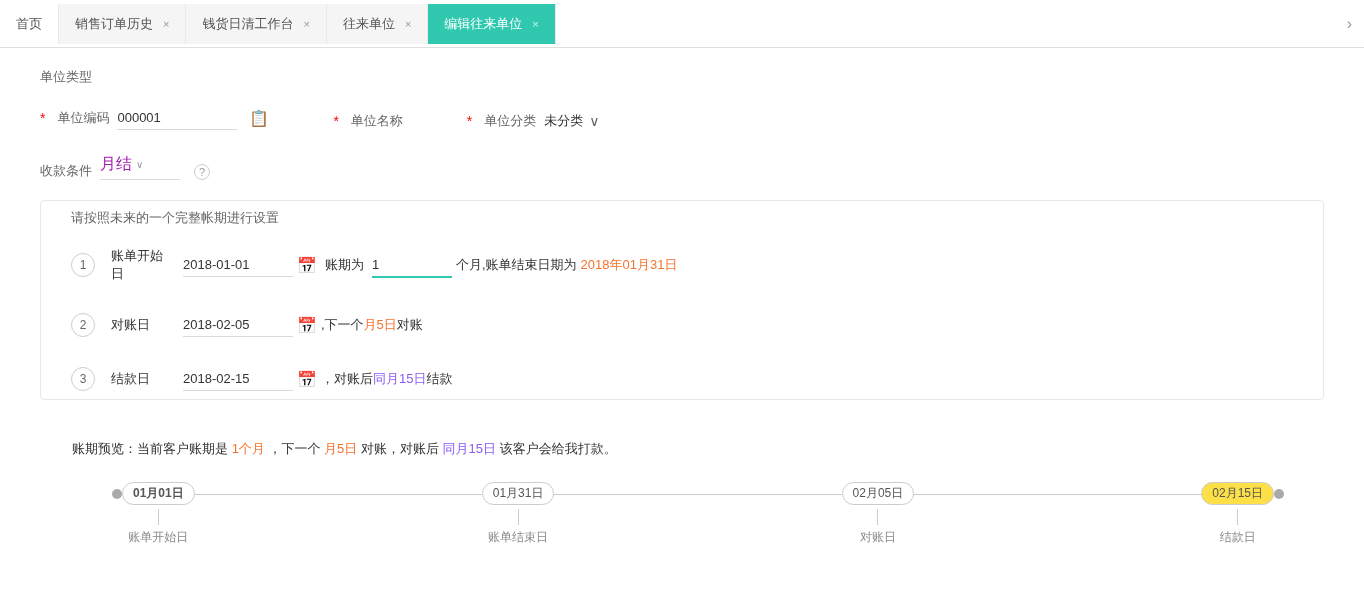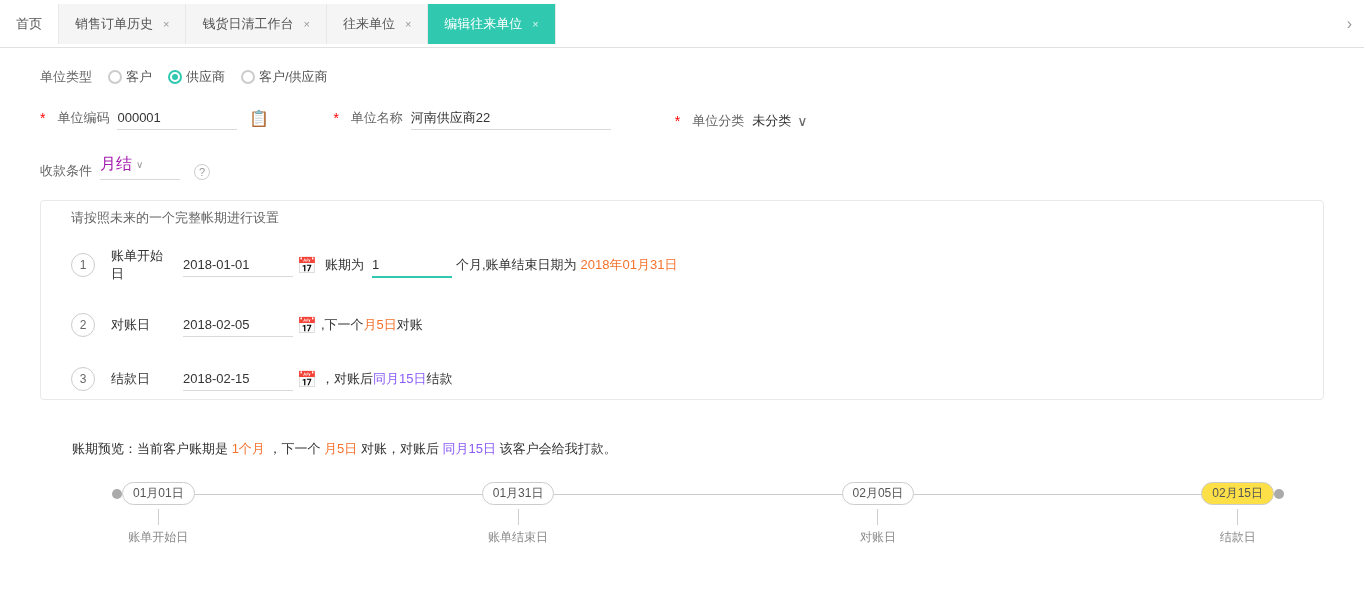--- a/index.html
+++ b/index.html
@@ -299,49 +299,34 @@
     <span>编辑往来单位</span>
     <span class="tab-close">×</span>
   </div>
   <div class="tab-more">›</div>
 </div>
 
 <div class="main-content">
 
   <div class="form-row">
     <span class="form-label" style="margin-right:12px;">单位类型</span>
-    <div class="radio-group">
-      <div class="radio-item">
-        <div class="radio-circle"></div>
-        <span>客户</span>
-      </div>
-      <div class="radio-item">
-        <div class="radio-circle checked"></div>
-        <span>供应商</span>
-      </div>
-      <div class="radio-item">
-        <div class="radio-circle"></div>
-        <span>客户/供应商</span>
-      </div>
-    </div>
   </div>
 
   <div class="form-row">
 
     <div class="form-field-group">
       <span class="required-star">*</span>
       <span class="form-label">单位编码</span>
       <input class="text-input input-unit-code" type="text" value="000001" style="">
       <span class="cal-icon">📋</span>
     </div>
 
     <div class="form-field-group">
       <span class="required-star">*</span>
       <span class="form-label">单位名称</span>
-      <input class="text-input input-unit-name" type="text" value="河南供应商22" style="">
     </div>
 
     <div class="form-field-group">
       <span class="required-star">*</span>
       <span class="form-label">单位分类</span>
       <div class="category-dropdown">
         <span class="category-value">未分类</span>
         <span class="chevron-icon">∨</span>
       </div>
     </div>
@@ -406,21 +391,21 @@
 
       <div style="position:absolute; top:12px; left:50px; right:50px; height:1px; background:#ccc; z-index:0;"></div>
 
       <div style="position:absolute; top:7px; left:40px; width:10px; height:10px; border-radius:50%; background:#aaa; z-index:1;"></div>
 
       <div style="position:absolute; top:7px; right:40px; width:10px; height:10px; border-radius:50%; background:#aaa; z-index:1;"></div>
 
       <div style="display:flex; justify-content:space-between; position:relative; z-index:1;">
 
         <div style="display:flex;flex-direction:column;align-items:center; margin-left:10px;">
-          <div style="border:1px solid #ccc;border-radius:12px;padding:2px 10px;font-size:12px;color:#555;background:#fff;white-space:nowrap;">01月01日</div>
+          <div style="border:1px solid #ccc;border-radius:12px;padding:2px 10px;font-size:12px;color:#555;background:#fff;white-space:nowrap;font-weight:bold;">01月01日</div>
           <div style="width:1px;height:16px;background:#ccc;margin:4px 0;"></div>
           <div style="font-size:12px;color:#888;">账单开始日</div>
         </div>
 
         <div style="display:flex;flex-direction:column;align-items:center;">
           <div style="border:1px solid #ccc;border-radius:12px;padding:2px 10px;font-size:12px;color:#555;background:#fff;white-space:nowrap;">01月31日</div>
           <div style="width:1px;height:16px;background:#ccc;margin:4px 0;"></div>
           <div style="font-size:12px;color:#888;">账单结束日</div>
         </div>
 

